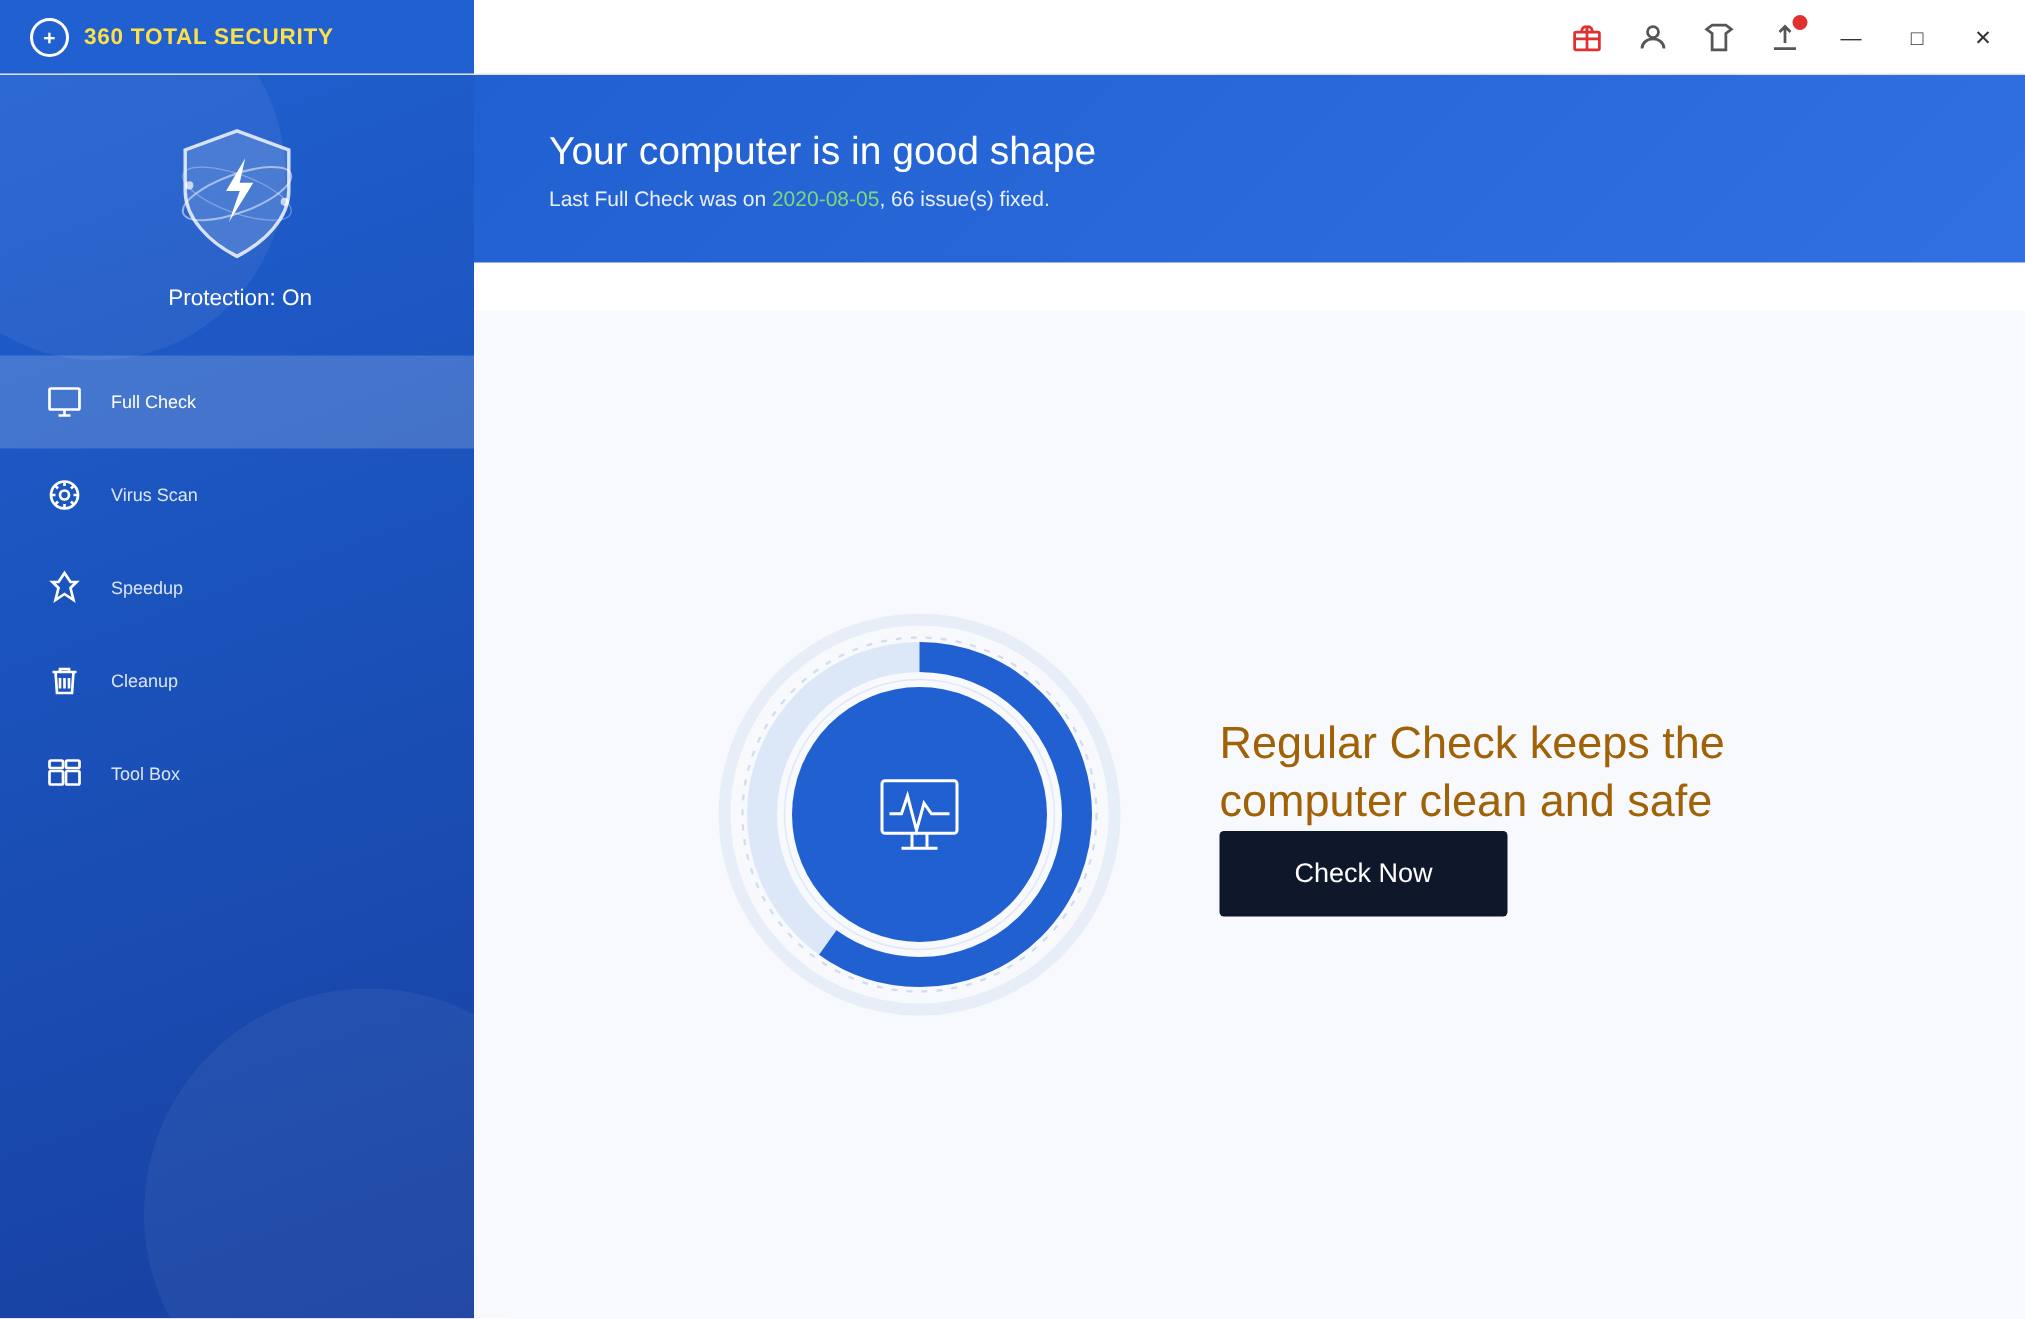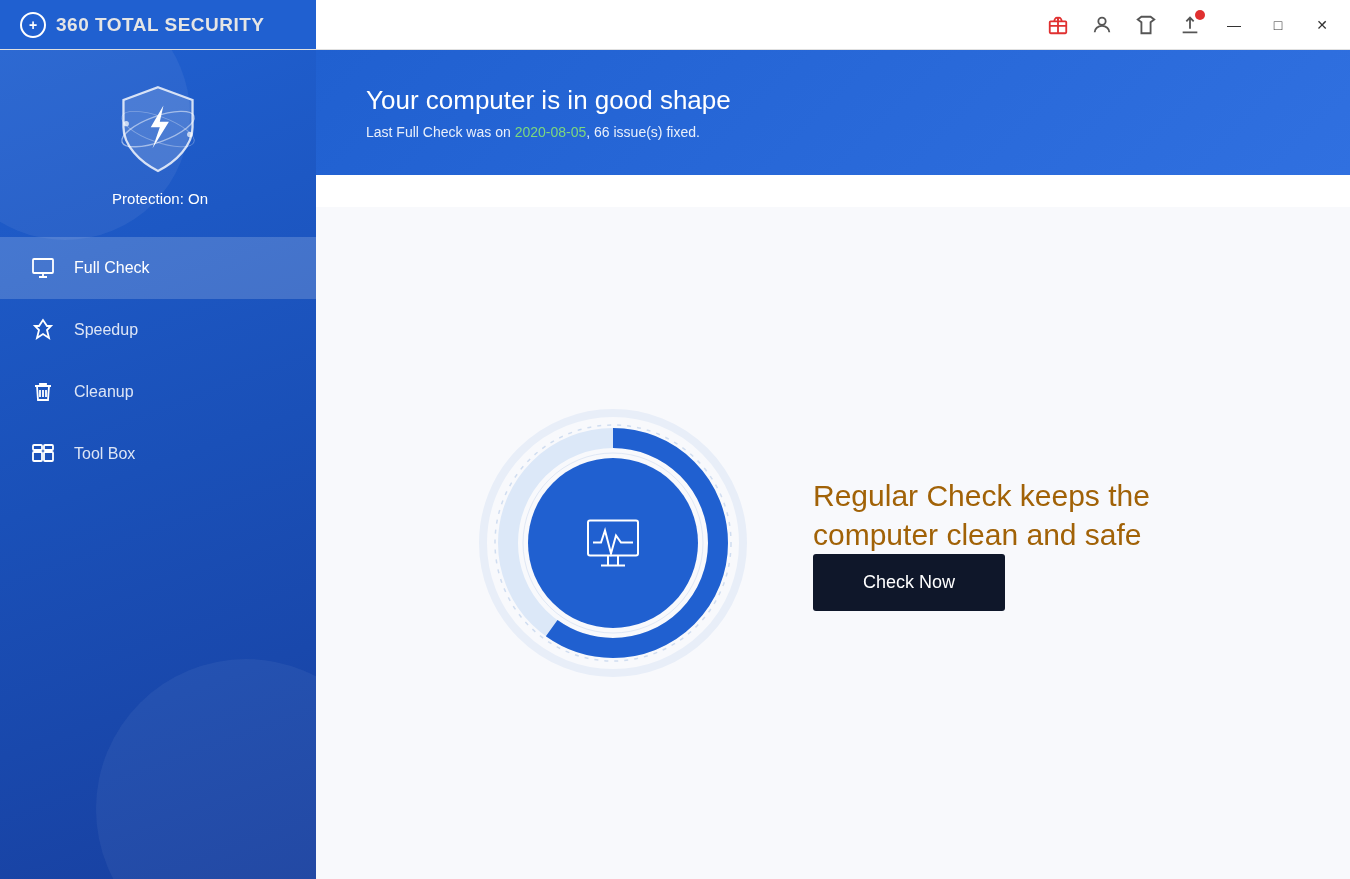--- a/index.html
+++ b/index.html
@@ -29,22 +29,22 @@
       width: 26px; height: 26px;
       border: 2.5px solid #fff;
       border-radius: 50%;
       display: flex; align-items: center; justify-content: center;
       color: #fff;
       font-size: 14px;
       font-weight: bold;
       flex-shrink: 0;
     }
     .titlebar-app-name {
-      color: #e5e5e5;
-      font-size: 19px;
+      color: #fde047;
+      font-size: 15px;
       font-weight: 600;
       letter-spacing: 0.5px;
       text-transform: uppercase;
     }
     .titlebar-controls {
       display: flex;
       align-items: center;
       gap: 4px;
       padding-right: 8px;
     }
@@ -129,21 +129,21 @@
       z-index: 1;
       margin-top: 10px;
     }
     .nav-item {
       display: flex;
       align-items: center;
       gap: 18px;
       padding: 18px 30px;
       color: rgba(255,255,255,0.85);
       cursor: pointer;
-      font-size: 16px;
+      font-size: 12px;
       font-weight: 400;
       transition: background 0.15s;
       position: relative;
     }
     .nav-item.active {
       background: rgba(255,255,255,0.18);
       color: #fff;
       font-weight: 500;
     }
     .nav-item.active::left {
@@ -317,20 +317,30 @@
       <div class="nav-item active">
         <div class="nav-item-icon">
           <svg viewBox="0 0 24 24">
               <rect x="2" y="3" width="20" height="14" rx="1"></rect>
               <path d="M8 21h8M12 17v4"></path>
             </svg>
         </div>
         <span>Full Check</span>
       </div>
 
+      <div class="nav-item">
+        <div class="nav-item-icon">
+          <svg viewBox="0 0 24 24">
+              <circle cx="12" cy="12" r="9"></circle>
+              <path d="M12 3v3M12 18v3M3 12h3M18 12h3M5.6 5.6l2.1 2.1M16.3 16.3l2.1 2.1M5.6 18.4l2.1-2.1M16.3 7.7l2.1-2.1"></path>
+              <circle cx="12" cy="12" r="3"></circle>
+            </svg>
+        </div>
+        <span>Virus Scan</span>
+      </div>
 
       <div class="nav-item">
         <div class="nav-item-icon">
           <svg viewBox="0 0 24 24">
               <path d="M12 2L8 8H4l4 4-2 8 6-4 6 4-2-8 4-4h-4z"></path>
             </svg>
         </div>
         <span>Speedup</span>
       </div>
 

